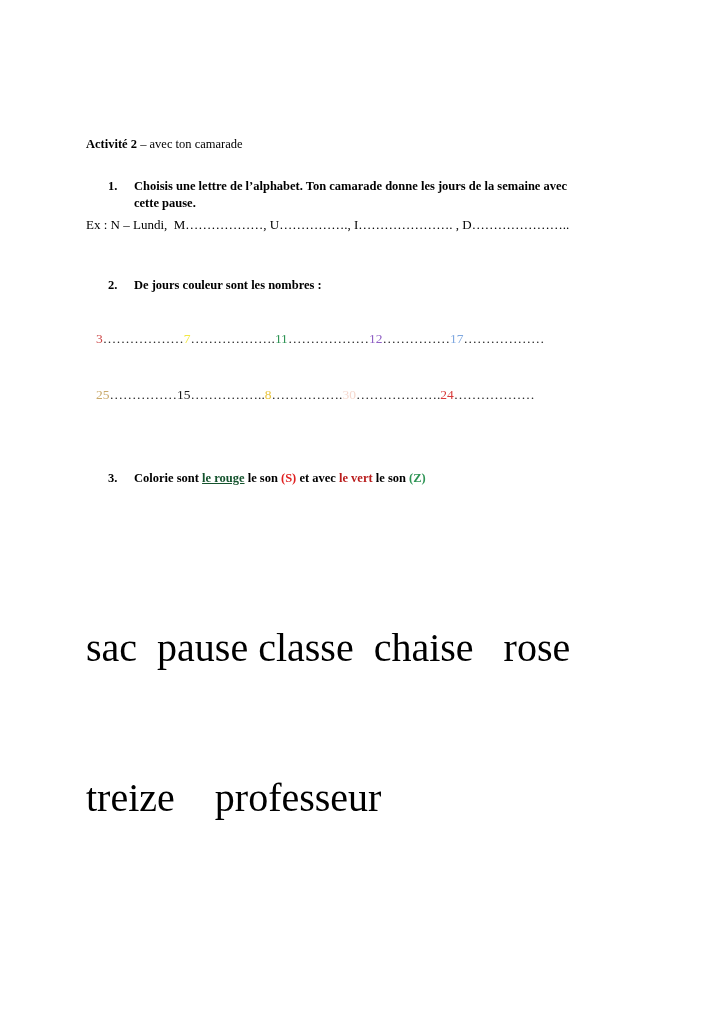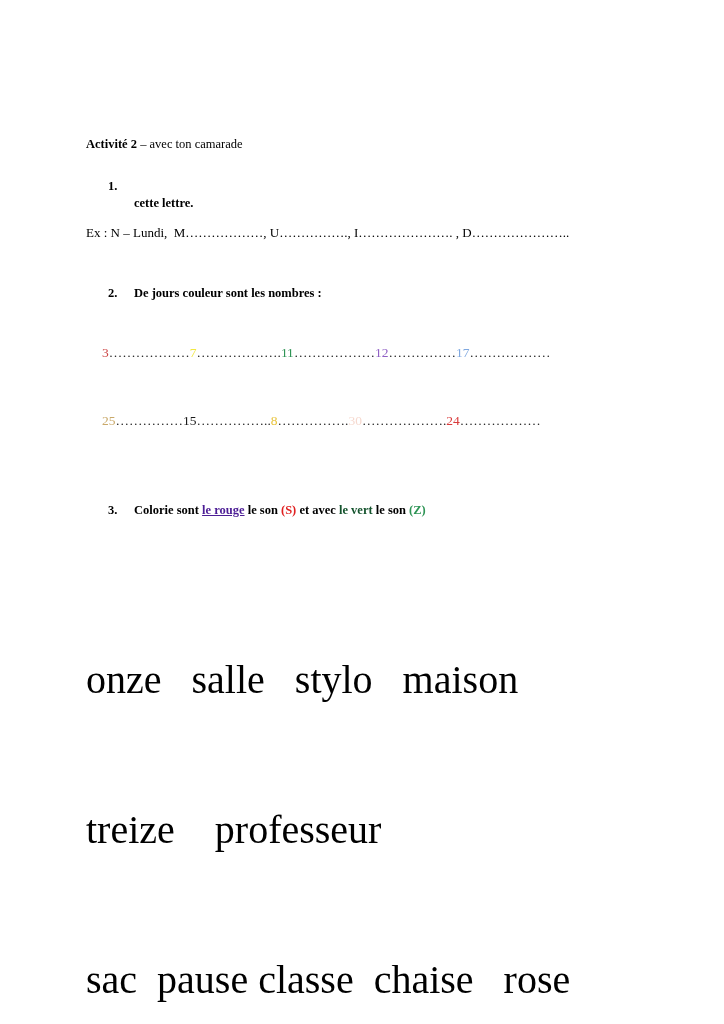--- a/index.html
+++ b/index.html
@@ -71,21 +71,21 @@
   .spacer-18 { height: 18px; }
   .spacer-12 { height: 12px; }
   .spacer-26 { height: 26px; }
   .spacer-36 { height: 36px; }
   .spacer-44 { height: 44px; }
 
   
   .color-row {
     font-size: 13.5px;
     line-height: 18px;
-    margin: 16px;
+    margin: 10px;
     white-space: pre;
     letter-spacing: 0px;
   }
 
   
   .wordblock {
     font-family: "Liberation Serif", "DejaVu Serif", serif;
     font-size: 40px;
     line-height: 50px;
     white-space: pre;
@@ -99,50 +99,49 @@
 <div class="page">
   <div class="content">
 
     <p class="act-heading"><span class="strong">Activité 2</span><span> – avec ton camarade</span></p>
 
     <div class="spacer-26"></div>
 
     <div class="num-item">
       <div class="marker">1.</div>
       <div class="itext">
-        <br>
-        <span>cette lettre.</span>
+        <span>Choisis une lettre de l’alphabet. Ton camarade donne les jours de la semaine avec</span><br>
+        <span>cette pause.</span>
       </div>
     </div>
 
-    <p class="plain-line" style="margin-top:12px;">Ex : N – Lundi,  M………………, U……………., I…………………. , D…………………..</p>
+    <p class="plain-line" style="margin-top:4px;">Ex : N – Lundi,  M………………, U……………., I…………………. , D…………………..</p>
 
     <div class="spacer-44"></div>
 
     <div class="num-item">
       <div class="marker">2.</div>
       <div class="itext">De jours couleur sont les nombres :</div>
     </div>
 
     <div class="spacer-26"></div>
 
     <p class="color-row" id="color-row-1"><span style="color: rgb(204, 68, 68);">3</span><span style="color: rgb(42, 42, 42);">………………</span><span style="color: rgb(242, 232, 66);">7</span><span style="color: rgb(42, 42, 42);">……………….</span><span style="color: rgb(46, 148, 85);">11</span><span style="color: rgb(42, 42, 42);">………………</span><span style="color: rgb(143, 95, 196);">12</span><span style="color: rgb(42, 42, 42);">……………</span><span style="color: rgb(127, 168, 224);">17</span><span style="color: rgb(42, 42, 42);">………………</span></p>
     <div class="spacer-18"></div>
     <p class="color-row" id="color-row-2"><span style="color: rgb(201, 169, 106);">25</span><span style="color: rgb(42, 42, 42);">……………</span><span style="color: rgb(26, 26, 26);">15</span><span style="color: rgb(42, 42, 42);">……………..</span><span style="color: rgb(232, 195, 58);">8</span><span style="color: rgb(42, 42, 42);">…………….</span><span style="color: rgb(246, 217, 207);">30</span><span style="color: rgb(42, 42, 42);">……………….</span><span style="color: rgb(217, 59, 59);">24</span><span style="color: rgb(42, 42, 42);">………………</span></p>
 
     <div class="spacer-44"></div>
     <div class="spacer-12"></div>
 
     <div class="num-item">
       <div class="marker">3.</div>
-      <div class="itext"><span>Colorie sont </span><span class="c-red" style="color: #4c1d95; text-decoration: underline;">le rouge</span><span> le son </span><span class="c-red" style="color: rgb(224, 32, 32);">(S)</span><span> et avec </span><span class="c-green" style="color: #14532d;">le vert</span><span> le son </span><span class="c-green" style="color: rgb(46, 148, 85);">(Z)</span></div>
+      <div class="itext"><span>Colorie sont </span><span class="c-red" style="color: #14532d; text-decoration: underline;">le rouge</span><span> le son </span><span class="c-red" style="color: rgb(224, 32, 32);">(S)</span><span> et avec </span><span class="c-green" style="color: #b91c1c;">le vert</span><span> le son </span><span class="c-green" style="color: rgb(46, 148, 85);">(Z)</span></div>
     </div>
 
     <div class="spacer-36"></div>
 
     <div class="wordblock">
-      <div>onze   salle   stylo   maison</div>
+      <div>sac  pause classe  chaise   rose</div>
       <div>treize    professeur</div>
-      <div>sac  pause classe  chaise   rose</div>
     </div>
 
   </div>
 </div>
 
 </body></html>

